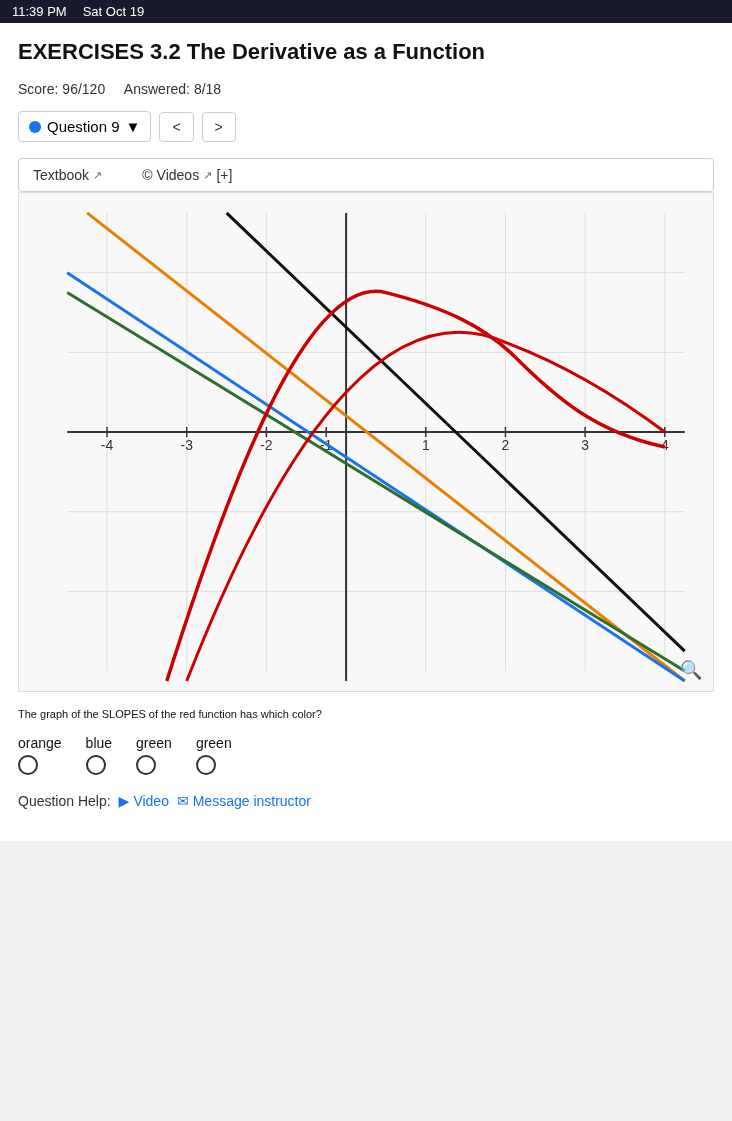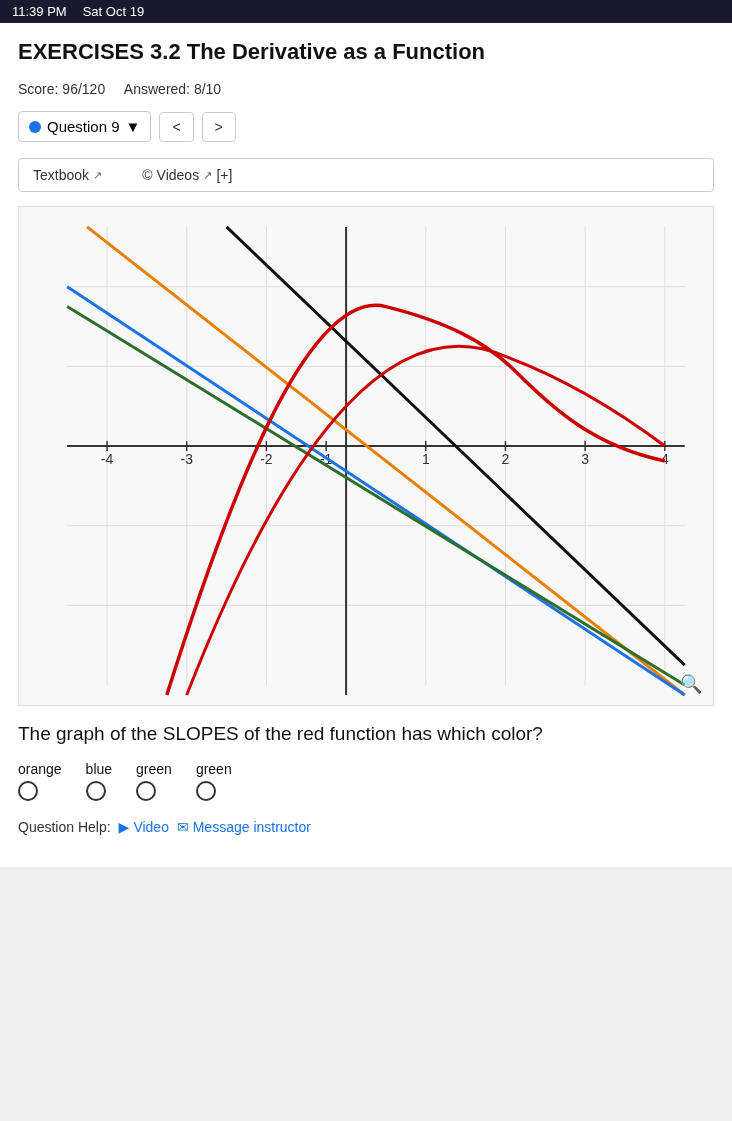--- a/index.html
+++ b/index.html
@@ -69,21 +69,20 @@
       font-size: 14px;
       color: #333;
     }
     .resources-bar {
       display: flex;
       align-items: center;
       gap: 40px;
       border: 1px solid #ccc;
       border-radius: 4px;
       padding: 8px 14px;
-      margin-bottom: 14px;
       background: white;
     }
     .resource-link {
       font-size: 14px;
       color: #333;
       cursor: pointer;
       display: flex;
       align-items: center;
       gap: 4px;
     }
@@ -101,21 +100,21 @@
     }
     .magnify-icon {
       position: absolute;
       bottom: 10px;
       right: 10px;
       font-size: 18px;
       color: #555;
       cursor: pointer;
     }
     .question-text {
-      font-size: 19px;
+      font-size: 11px;
       color: #111;
       margin-bottom: 12px;
       line-height: 1.5;
     }
     .answer-options {
       display: flex;
       gap: 24px;
       margin-bottom: 18px;
       align-items: center;
     }
@@ -178,21 +177,21 @@
 
 <div class="main-content">
 
   
   <div class="page-title">EXERCISES 3.2 The Derivative as a Function</div>
 
   
   <div class="score-line">
     <span>Score: 96/120</span>
     &nbsp;&nbsp;&nbsp;
-    <span>Answered: 8/10</span>
+    <span>Answered: 8/18</span>
   </div>
 
   
   <div class="question-nav">
     <div class="question-selector">
       <span class="dot-indicator"></span>
       <span>Question 9</span>
       <span>▼</span>
     </div>
     <button class="nav-arrow">&lt;</button>

